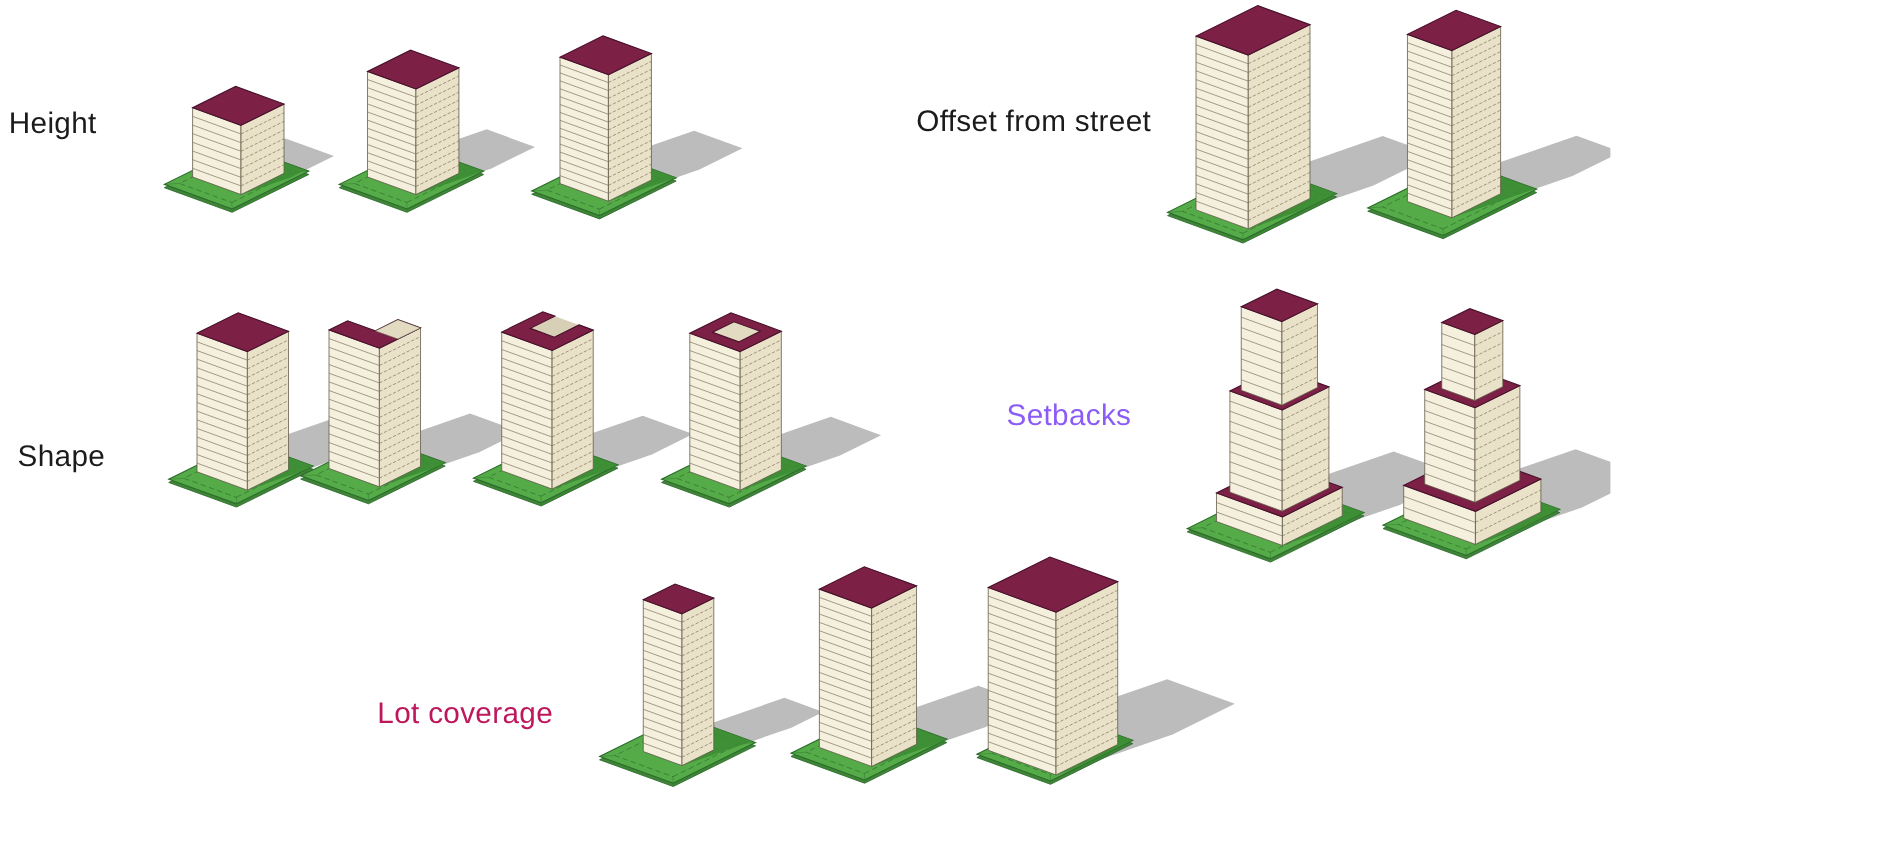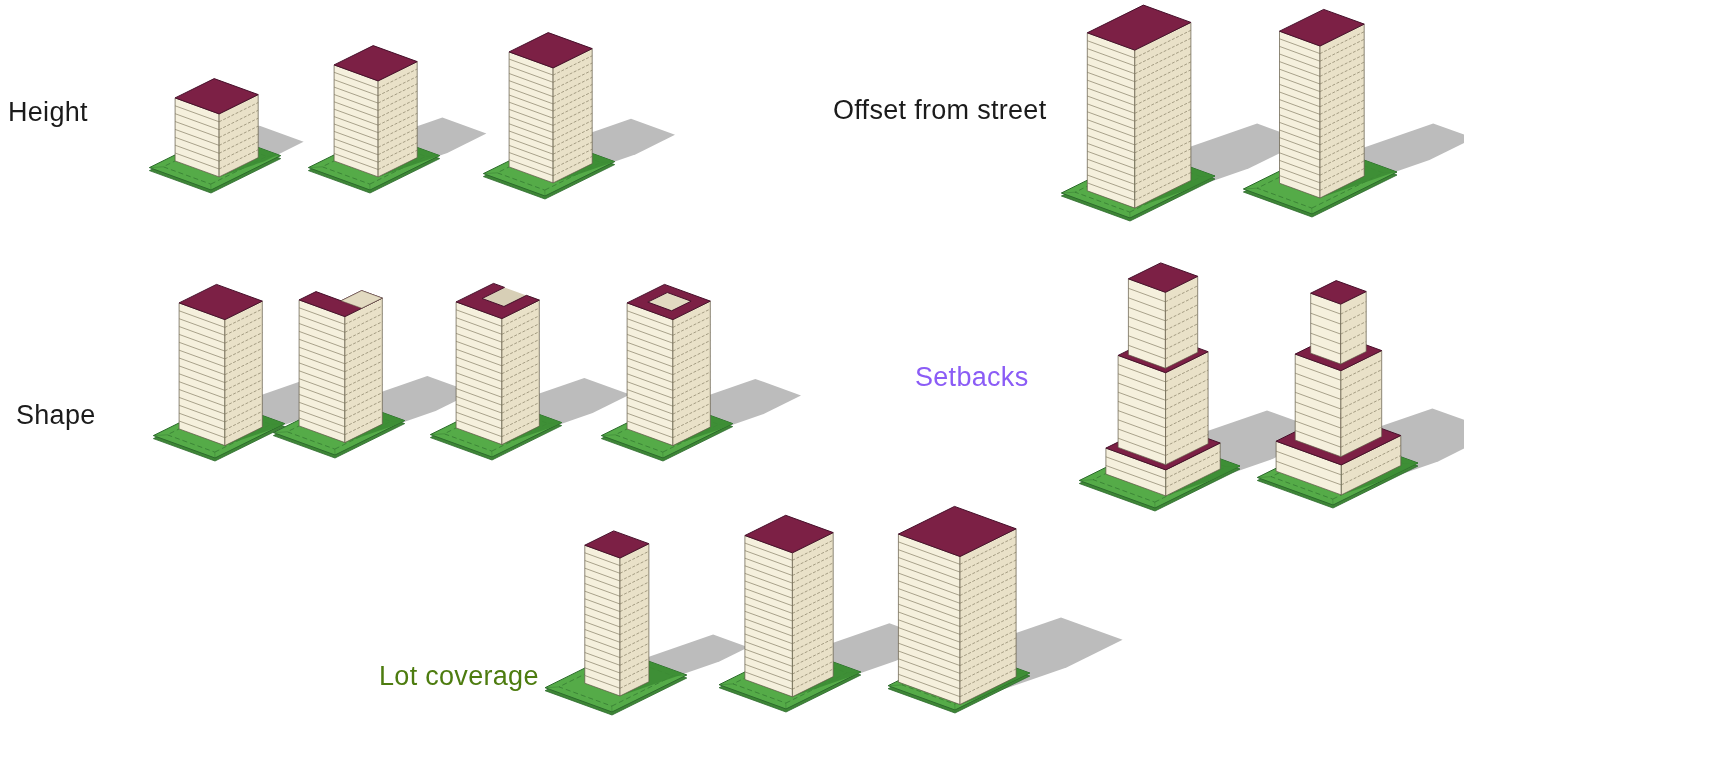--- a/index.html
+++ b/index.html
@@ -367,14 +367,14 @@
         <path d="M960.0 696.7L898.4 674.3M960.0 688.9L898.4 666.5M960.0 681.2L898.4 658.8M960.0 673.4L898.4 651.0M960.0 665.6L898.4 643.2M960.0 657.8L898.4 635.4M960.0 650.0L898.4 627.6M960.0 642.2L898.4 619.8M960.0 634.4L898.4 612.0M960.0 626.6L898.4 604.2M960.0 618.8L898.4 596.4M960.0 611.0L898.4 588.6M960.0 603.3L898.4 580.9M960.0 595.5L898.4 573.1M960.0 587.7L898.4 565.3M960.0 579.9L898.4 557.5M960.0 572.1L898.4 549.7M960.0 564.3L898.4 541.9" stroke="#7c745c" stroke-width="0.75" fill="none" opacity="0.85"></path>
         <path d="M960.0 696.7L1016.1 669.0M960.0 688.9L1016.1 661.2M960.0 681.2L1016.1 653.4M960.0 673.4L1016.1 645.6M960.0 665.6L1016.1 637.9M960.0 657.8L1016.1 630.1M960.0 650.0L1016.1 622.3M960.0 642.2L1016.1 614.5M960.0 634.4L1016.1 606.7M960.0 626.6L1016.1 598.9M960.0 618.8L1016.1 591.1M960.0 611.0L1016.1 583.3M960.0 603.3L1016.1 575.5M960.0 595.5L1016.1 567.7M960.0 587.7L1016.1 560.0M960.0 579.9L1016.1 552.2M960.0 572.1L1016.1 544.4M960.0 564.3L1016.1 536.6" stroke="#7c745c" stroke-width="0.75" fill="none" opacity="0.85" stroke-dasharray="3 1.6"></path>
         <path d="M960.0 556.5 L 1016.1 528.8 L 954.5 506.4 L 898.4 534.1 Z" fill="#7c2045" stroke="#47102b" stroke-width="1"></path>
       </g>
     </svg>
 
   <div class="row-label" style="left: 8px; top: 97px; color: rgb(27, 27, 27);">Height</div>
   <div class="row-label" style="left: 833px; top: 95px; color: rgb(27, 27, 27);">Offset from street</div>
   <div class="row-label" style="left: 16px; top: 364px; color: rgb(27, 27, 27); margin-top: 36px;">Shape</div>
   <div class="row-label" style="left: 915px; top: 362px; color: #8b5cf6;">Setbacks</div>
-  <div class="row-label" style="left: 379px; top: 633px; color: #4d7c0f; margin-top: 28px;">Lot coverage</div>
+  <div class="row-label" style="left: 343px; top: 633px; color: #be185d;">Lot coverage</div>
 </div>
 
 </body></html>

